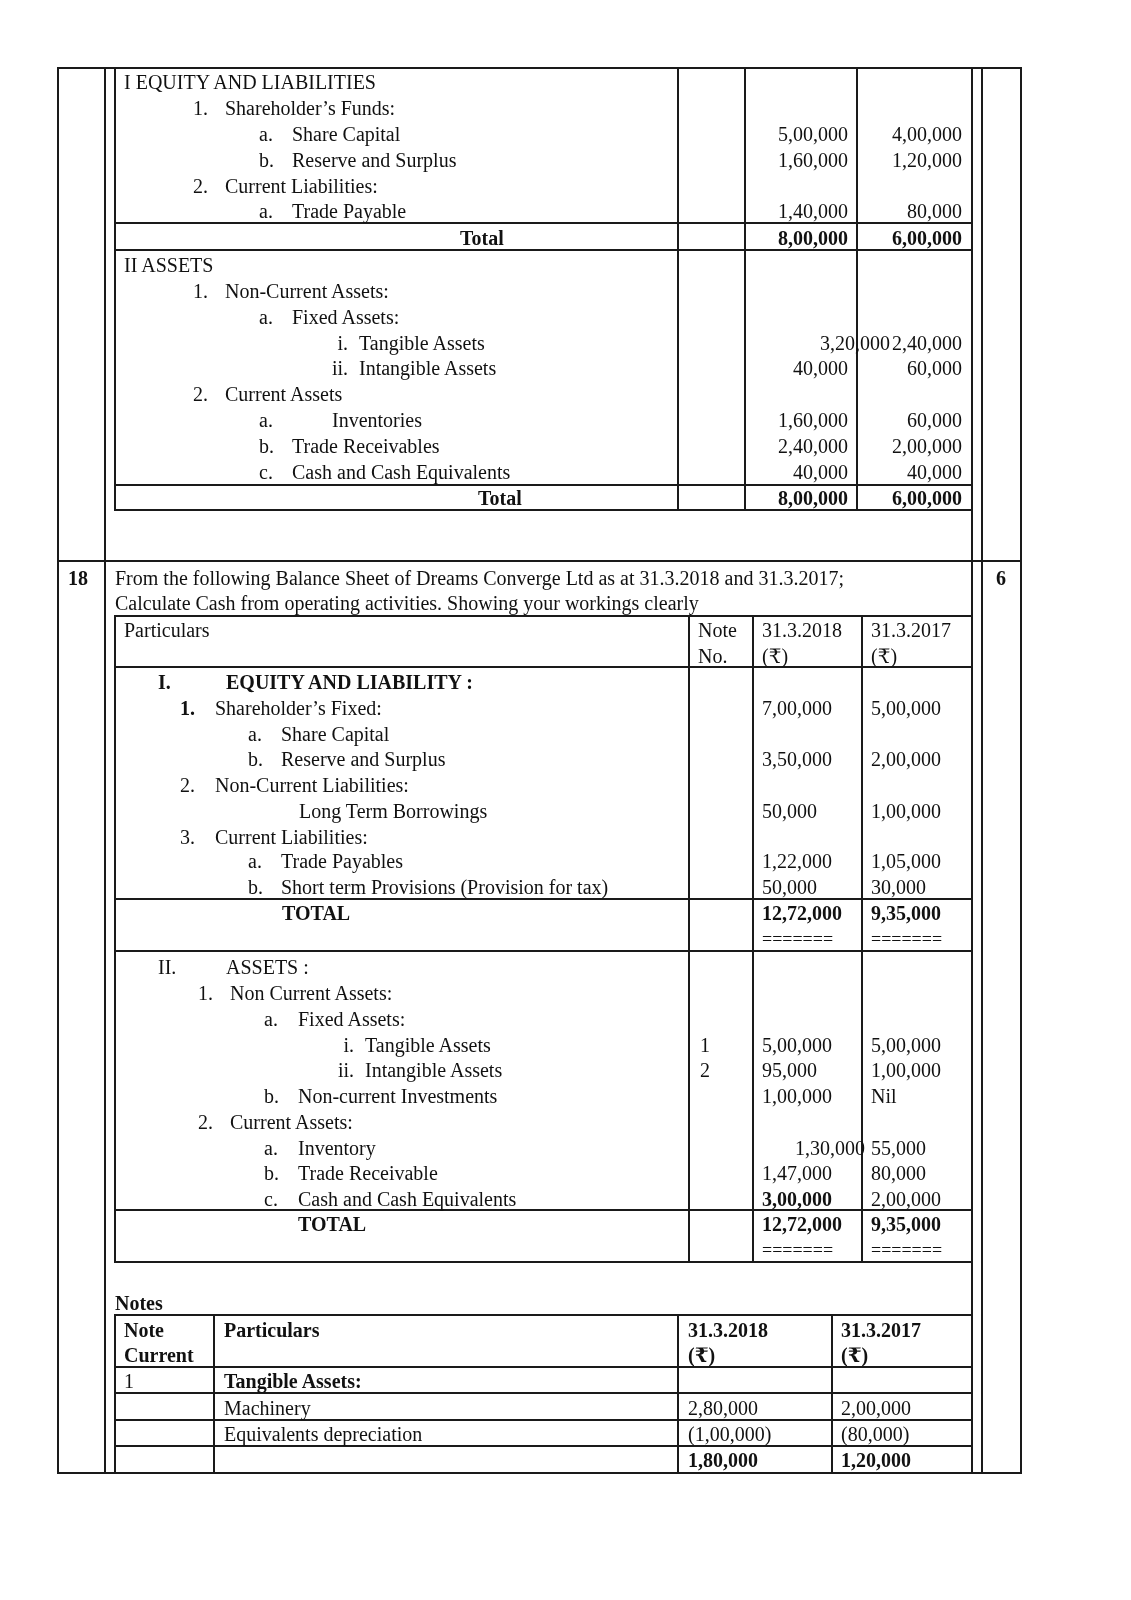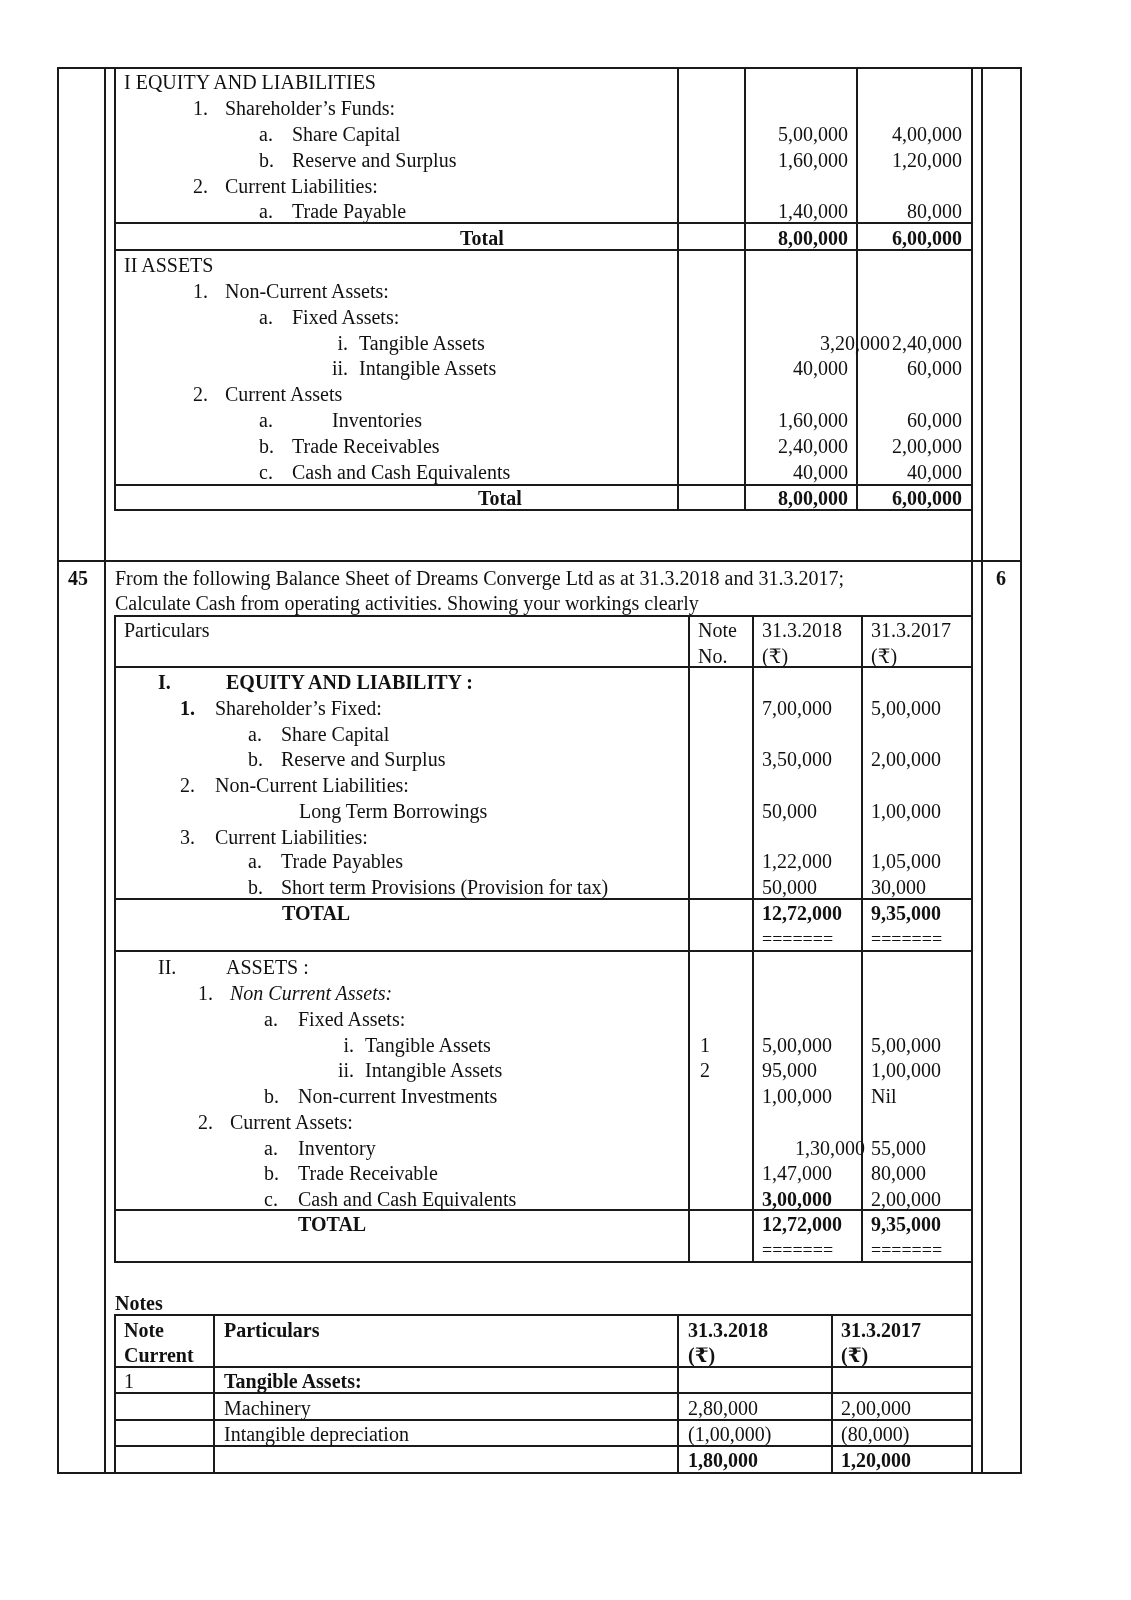--- a/index.html
+++ b/index.html
@@ -96,21 +96,21 @@
   <div class="t" style="left:292px; top:459px;">Cash and Cash Equivalents</div>
   <div class="t r" style="left:746px; width:102px; top:459px;">40,000</div>
   <div class="t r" style="left:858px; width:104px; top:459px;">40,000</div>
 
   <div class="t b" style="left:478px; top:485px;">Total</div>
   <div class="t b r" style="left:746px; width:102px; top:485px;">8,00,000</div>
   <div class="t b r" style="left:858px; width:104px; top:485px;">6,00,000</div>
 </div>
 
 <div>
-  <div class="t b" style="left:68px; top:565px;">45</div>
+  <div class="t b" style="left:68px; top:565px;">18</div>
   <div class="t b" style="left:996px; top:565px;">6</div>
   <div class="t" style="left:115px; top:565px;">From the following Balance Sheet of Dreams Converge Ltd as at 31.3.2018 and 31.3.2017;</div>
   <div class="t" style="left:115px; top:590px;">Calculate Cash from operating activities. Showing your workings clearly</div>
 </div>
 
 <div>
   <div class="hl" style="left:115px; top:615px; width:857px;"></div>
   <div class="hl" style="left:115px; top:666px; width:857px;"></div>
   <div class="hl" style="left:115px; top:898px; width:857px;"></div>
   <div class="hl" style="left:115px; top:950px; width:857px;"></div>
@@ -168,21 +168,21 @@
   <div class="t b" style="left:282px; top:900px;">TOTAL</div>
   <div class="t b" style="left:762px; top:900px;">12,72,000</div>
   <div class="t b" style="left:871px; top:900px;">9,35,000</div>
   <div class="t" style="left:762px; top:926px; letter-spacing:0px; font-size:18px;">=======</div>
   <div class="t" style="left:871px; top:926px; letter-spacing:0px; font-size:18px;">=======</div>
 
   <div class="t" style="left:158px; top:954px;">II.</div>
   <div class="t" style="left:226px; top:954px;">ASSETS :</div>
 
   <div class="t" style="left:198px; top:980px;">1.</div>
-  <div class="t" style="left:230px; top:980px;font-style:italic;">Non Current Assets:</div>
+  <div class="t" style="left:230px; top:980px;">Non Current Assets:</div>
 
   <div class="t" style="left:264px; top:1006px;">a.</div>
   <div class="t" style="left:298px; top:1006px;">Fixed Assets:</div>
 
   <div class="t r" style="left:318px; width:36px; top:1032px;">i.</div>
   <div class="t" style="left:365px; top:1032px;">Tangible Assets</div>
   <div class="t" style="left:700px; top:1032px;">1</div>
   <div class="t" style="left:762px; top:1032px;">5,00,000</div>
   <div class="t" style="left:871px; top:1032px;">5,00,000</div>
 
@@ -243,19 +243,19 @@
   <div class="t b" style="left:841px; top:1317px;">31.3.2017</div>
   <div class="t b" style="left:841px; top:1342px;">(₹)</div>
 
   <div class="t" style="left:124px; top:1368px;">1</div>
   <div class="t b" style="left:224px; top:1368px;">Tangible Assets:</div>
 
   <div class="t" style="left:224px; top:1395px;">Machinery</div>
   <div class="t" style="left:688px; top:1395px;">2,80,000</div>
   <div class="t" style="left:841px; top:1395px;">2,00,000</div>
 
-  <div class="t" style="left:224px; top:1421px;">Intangible depreciation</div>
+  <div class="t" style="left:224px; top:1421px;">Equivalents depreciation</div>
   <div class="t" style="left:688px; top:1421px;">(1,00,000)</div>
   <div class="t" style="left:841px; top:1421px;">(80,000)</div>
 
   <div class="t b" style="left:688px; top:1447px;">1,80,000</div>
   <div class="t b" style="left:841px; top:1447px;">1,20,000</div>
 </div>
 
 </body></html>

